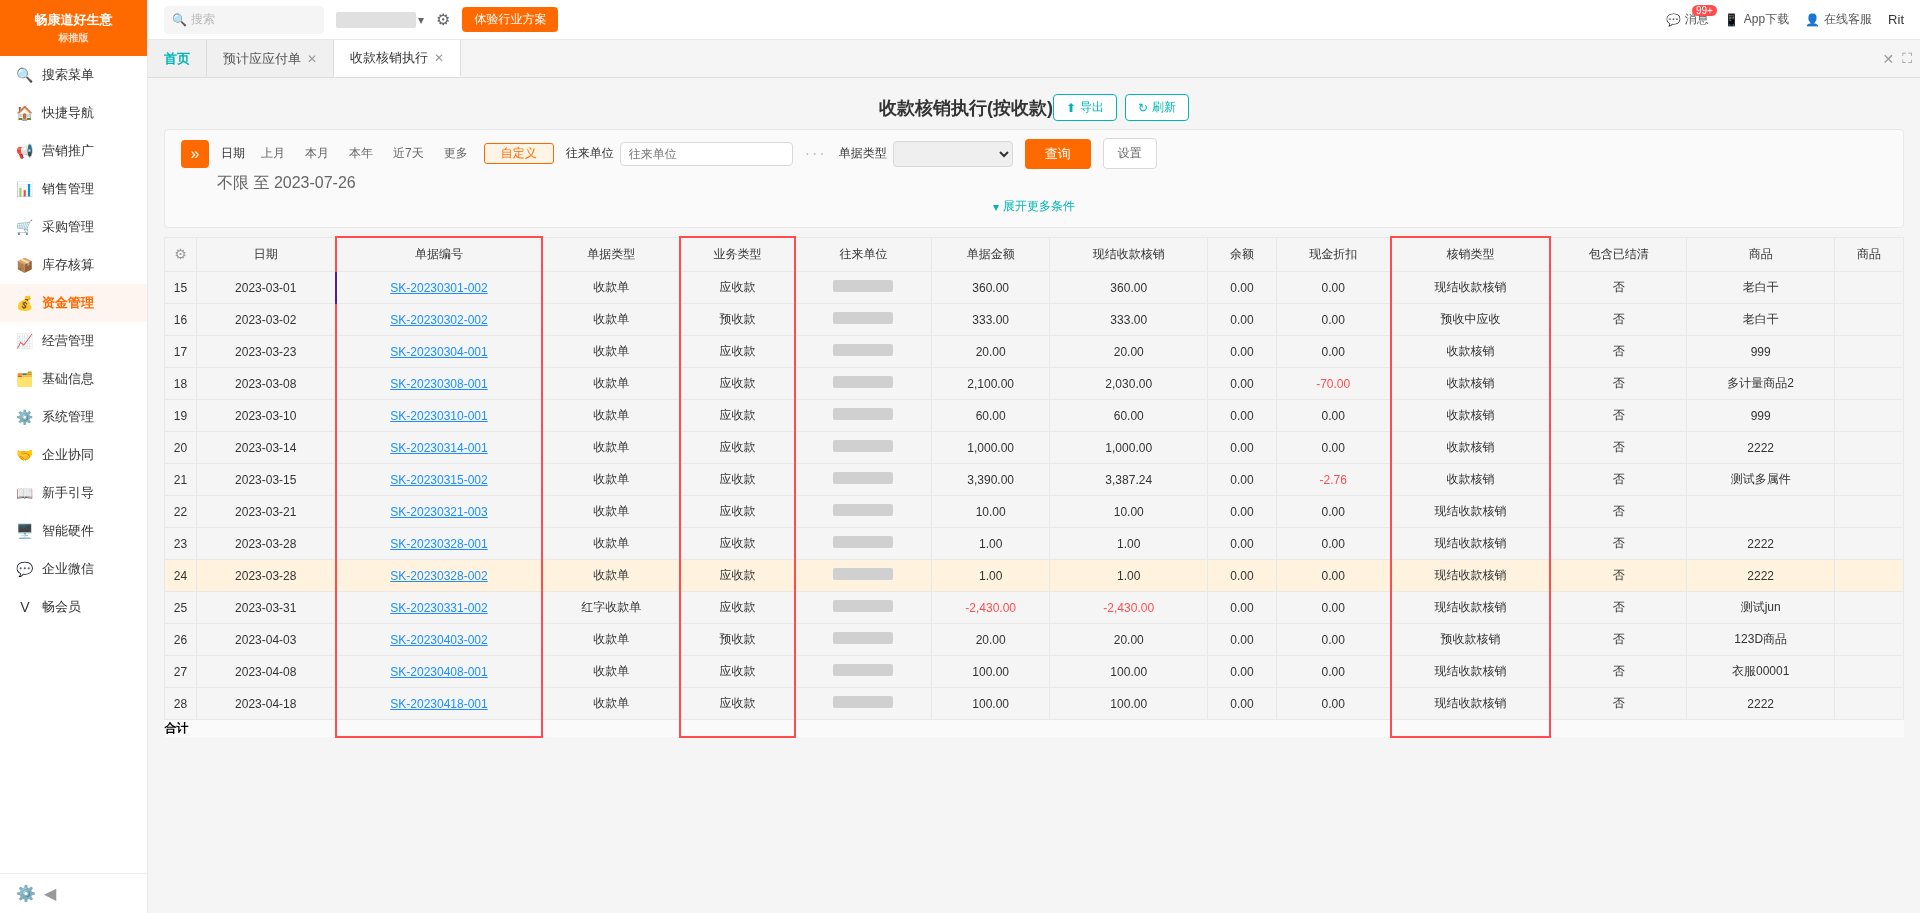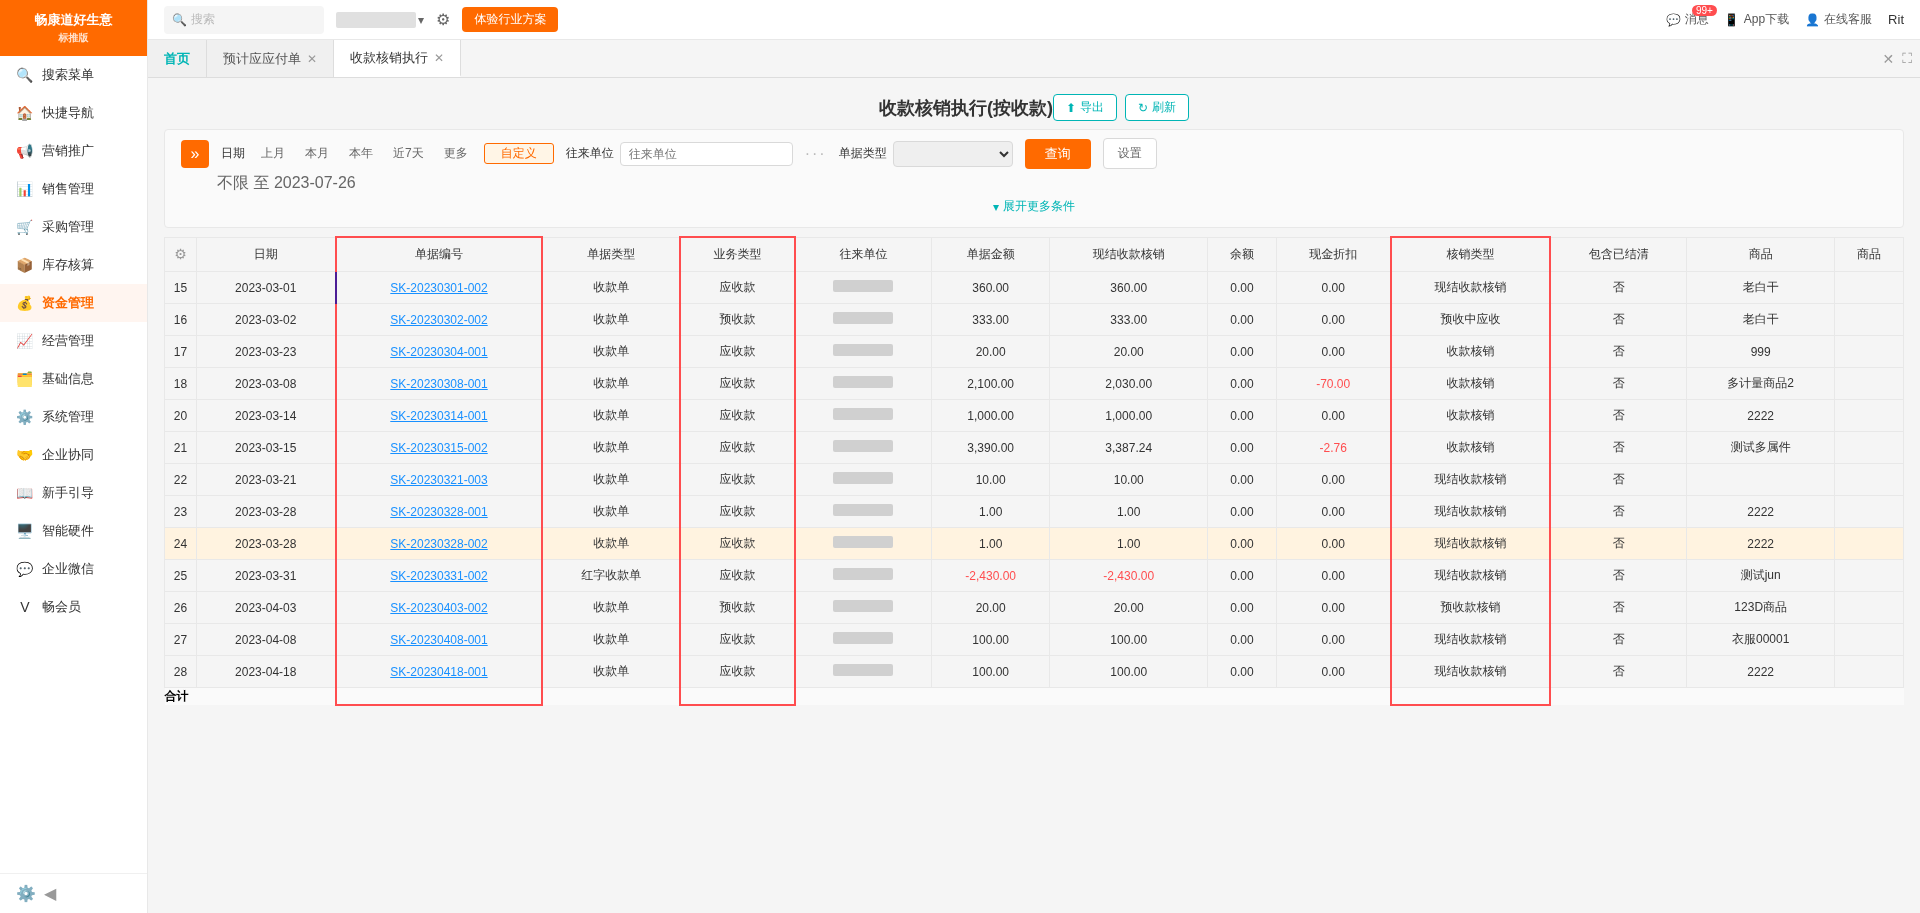--- a/index.html
+++ b/index.html
@@ -337,20 +337,36 @@
     <td>2,100.00</td>
     <td>2,030.00</td>
     <td>0.00</td>
     <td style="color:#ff4d4f;">-70.00</td>
     <td style="border-left:2px solid #ff4d4f;border-right:2px solid #ff4d4f;">收款核销</td>
     <td>否</td>
     <td>多计量商品2</td>
     <td></td>
   </tr>
             <tr>
+    <td>19</td>
+    <td>2023-03-10</td>
+    <td style="border-left:2px solid #ff4d4f;border-right:2px solid #ff4d4f;"><a class="link">SK-20230310-001</a></td>
+    <td>收款单</td>
+    <td style="border-left:2px solid #ff4d4f;border-right:2px solid #ff4d4f;">应收款</td>
+    <td><span style="display:inline-block;width:60px;height:12px;background:#d0d0d0;border-radius:2px;"></span></td>
+    <td>60.00</td>
+    <td>60.00</td>
+    <td>0.00</td>
+    <td style="">0.00</td>
+    <td style="border-left:2px solid #ff4d4f;border-right:2px solid #ff4d4f;">收款核销</td>
+    <td>否</td>
+    <td>999</td>
+    <td></td>
+  </tr>
+            <tr>
     <td>20</td>
     <td>2023-03-14</td>
     <td style="border-left:2px solid #ff4d4f;border-right:2px solid #ff4d4f;"><a class="link">SK-20230314-001</a></td>
     <td>收款单</td>
     <td style="border-left:2px solid #ff4d4f;border-right:2px solid #ff4d4f;">应收款</td>
     <td><span style="display:inline-block;width:60px;height:12px;background:#d0d0d0;border-radius:2px;"></span></td>
     <td>1,000.00</td>
     <td>1,000.00</td>
     <td>0.00</td>
     <td style="">0.00</td>

